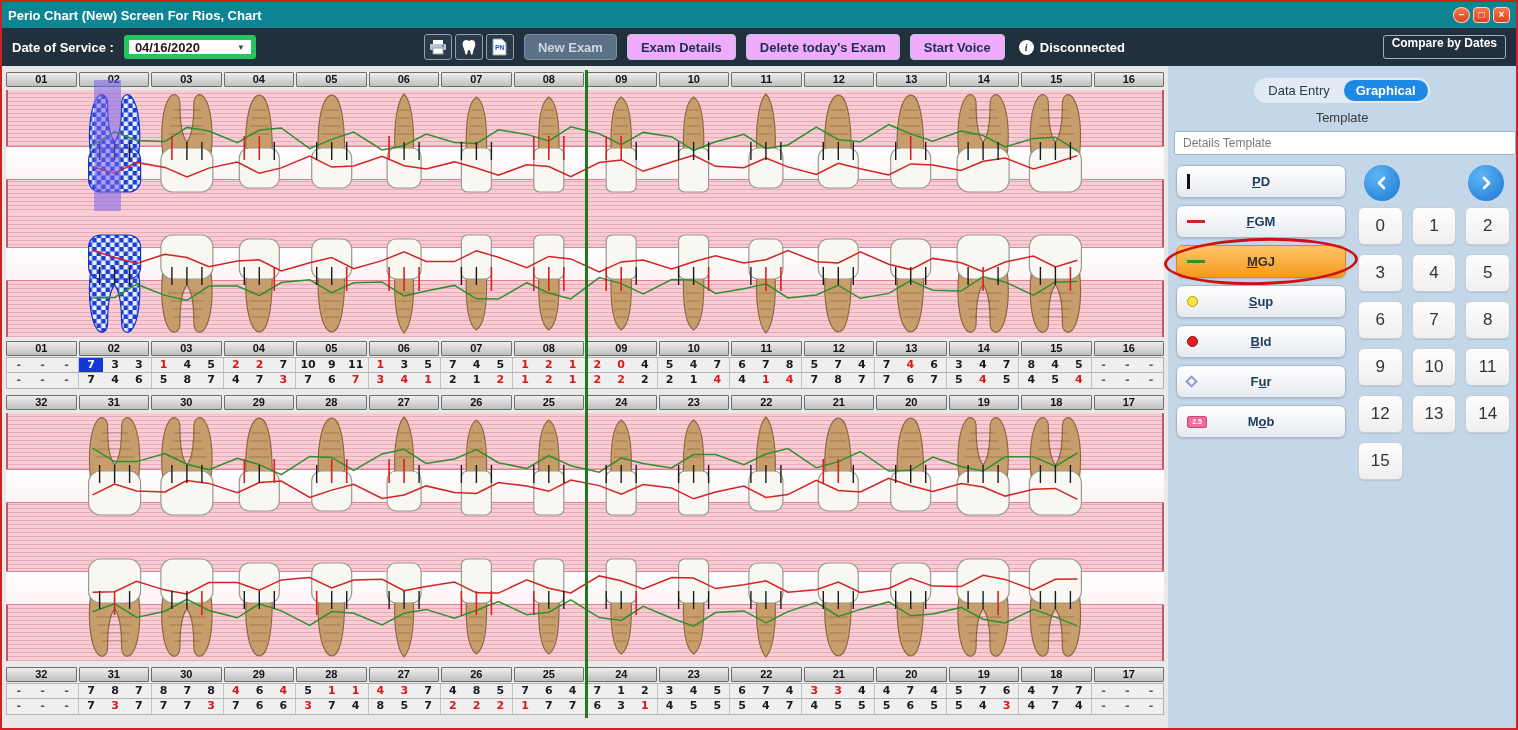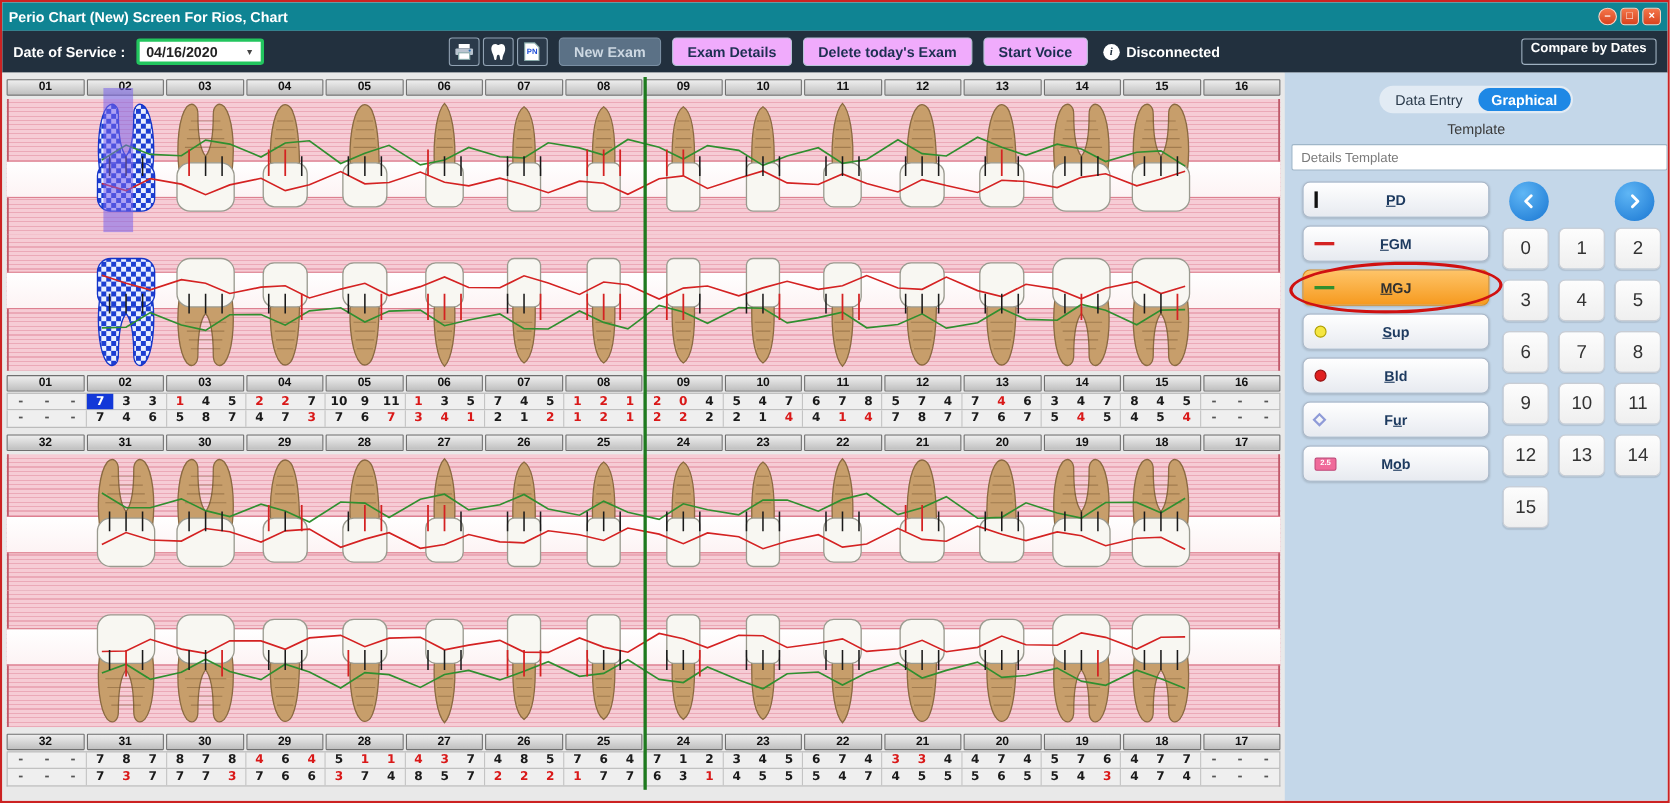--- a/index.html
+++ b/index.html
@@ -9,21 +9,21 @@
   
   .titlebar{height:26px;background:linear-gradient(#129306,#0e8392) #108291;background:#0f8493;display:flex;align-items:center;padding:0 6px;}
   .titlebar .title{color:#fff;font-size:13px;font-weight:bold;}
   .win-btns{margin-left:auto;display:flex;gap:3px;}
   .win-btn{width:17px;height:16px;border-radius:4px;background:linear-gradient(#f4764a,#d9431f);border:1px solid #ffd2c2;color:#fff;font-size:10px;font-weight:bold;display:flex;align-items:center;justify-content:center;cursor:pointer;line-height:1;}
   .win-btn.min{border-radius:50%;}
 
   
   .toolbar{height:38px;background:#22303e;display:flex;align-items:center;padding:0 10px;gap:10px;}
   .tb-label{color:#fff;font-size:13px;font-weight:bold;}
-  .date-select{width:116px;height:24px;background:#fff;border:3px solid #22c55e;border-radius:3px;display:flex;align-items:center;padding:0 6px;font-size:13px;font-weight:bold;color:#222;cursor:pointer;}
+  .date-select{width:132px;height:24px;background:#fff;border:5px solid #22c55e;border-radius:3px;display:flex;align-items:center;padding:0 6px;font-size:13px;font-weight:bold;color:#222;cursor:pointer;}
   .date-select .caret{margin-left:auto;font-size:8px;color:#444;}
   .icon-group{display:flex;gap:3px;margin-left:158px;}
   .icon-btn{width:28px;height:26px;background:#2b3a4a;border:1px solid #91a2b3;border-radius:3px;display:flex;align-items:center;justify-content:center;cursor:pointer;position:relative;}
   .pn-text{position:absolute;font-size:7px;font-weight:bold;color:#1d4ed8;top:9px;left:8px;}
   .tb-btn{height:26px;border-radius:4px;border:1px solid #b8c4d8;background:#f0abfc;color:#1d2f52;font-size:13px;font-weight:bold;padding:0 13px;cursor:pointer;font-family:"Liberation Sans",sans-serif;}
   .tb-btn.disabled{background:#5b7186;color:#cdd8e2;border-color:#7a8fa3;}
   .status{display:flex;align-items:center;gap:6px;color:#fff;font-size:13px;font-weight:bold;margin-left:4px;}
   .info-icon{width:15px;height:15px;border-radius:50%;background:#fff;color:#22303e;font-size:10px;font-weight:bold;display:flex;align-items:center;justify-content:center;font-family:"Liberation Serif",serif;font-style:italic;}
   .compare{margin-left:auto;height:24px;border:1px solid #9fb0c0;border-radius:3px;color:#fff;font-size:12px;font-weight:bold;display:flex;align-items:center;padding:0 8px;gap:7px;cursor:pointer;flex-direction:column;}
   .compare .divider{width:1px;height:16px;background:#9fb0c0;}
@@ -61,21 +61,21 @@
   .midline{position:absolute;left:583px;top:4px;width:3px;height:648px;background:#1f7a1f;z-index:7;}
   .purple-highlight{position:absolute;left:92px;top:14px;width:27px;height:131px;background:rgba(122,99,235,.55);z-index:6;}
 
   
   .sidebar{flex:1;background:#c4d7e9;position:relative;padding-top:10px;}
   .tabs{margin:2px auto 0;width:fit-content;background:#e2ebf4;border-radius:14px;padding:2px;display:flex;gap:2px;}
   .tab{padding:3px 12px;border-radius:12px;font-size:13px;color:#2a3a4a;cursor:pointer;}
   .tab.active{background:#1e88e5;color:#fff;font-weight:bold;}
   .template-label{margin-top:7px;text-align:center;font-size:13px;color:#3a3a3a;}
   .template-select{display:block;margin:6px 0 0 6px;width:calc(100% - 6px);height:24px;border:1px solid #9fb6c8;background:#fff;color:#7a7a7a;font-size:12px;line-height:22px;padding:0 8px;border-radius:2px;cursor:pointer;}
-  .side-body{display:flex;padding:10px 4px 0 16px;gap:10px;}
+  .side-body{display:flex;padding:10px 4px 0 8px;gap:10px;}
   .tools-col{width:170px;flex:none;}
   .tool-btn{height:33px;margin-bottom:7px;border-radius:7px;display:flex;align-items:center;justify-content:center;position:relative;background:linear-gradient(#ffffff,#e7eaf0);border:1px solid #a9b6c6;box-shadow:0 1px 2px rgba(0,0,0,.15);cursor:pointer;font-size:13px;font-weight:bold;color:#1d3a5f;}
   .tool-btn.active{background:linear-gradient(#fec468,#f69a1f);border-color:#d8881a;color:#303030;text-align:right;}
   .ticon{position:absolute;left:10px;display:block;}
   .probe-depth-icon{width:3px;height:15px;background:#111;}
   .fgm-line-icon{width:18px;height:3px;background:#d42222;}
   .mgj-line-icon{width:18px;height:3px;background:#2f8f2f;}
   .bleeding-icon{width:11px;height:11px;border-radius:50%;background:#e02020;border:1px solid #901010;}
   .suppuration-icon{width:11px;height:11px;border-radius:50%;background:#f5e642;border:1px solid #b0a000;}
   .furcation-icon{width:9px;height:9px;border:2px solid #8f9bd8;transform:rotate(45deg);background:transparent;}

